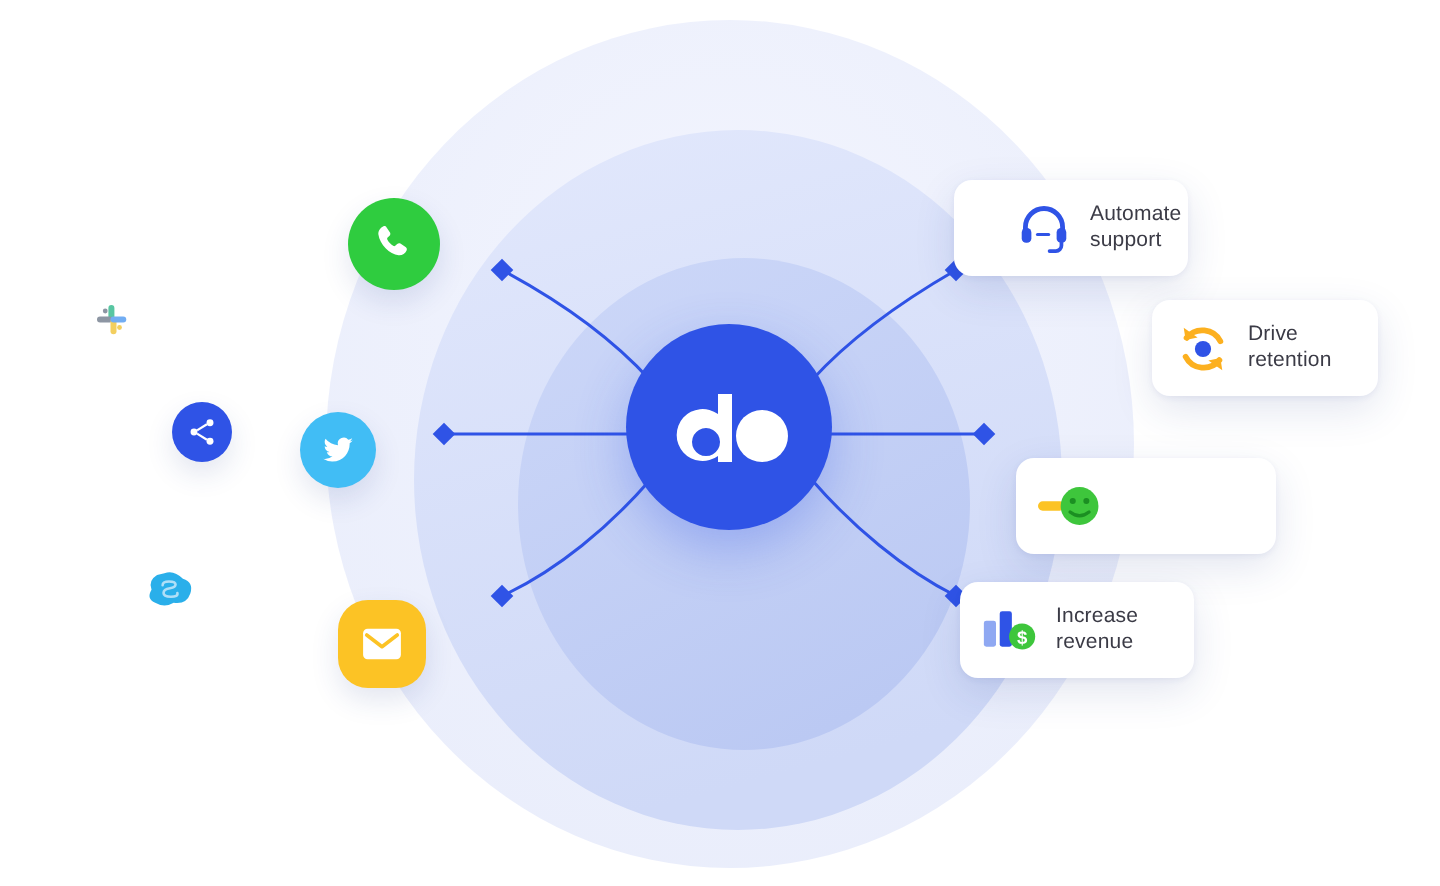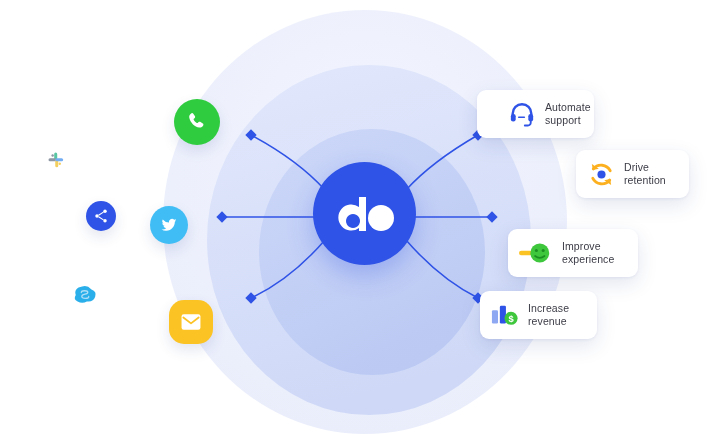--- a/index.html
+++ b/index.html
@@ -228,22 +228,20 @@
   <div class="card" style="left:508px; top:229px; width:130px; height:48px;">
     <span class="card-icon" style="width:34px;">
       <svg width="34" height="26" viewBox="0 0 36 26">
         <rect x="0" y="10.5" width="14" height="5" rx="2.5" fill="#fcc325"></rect>
         <circle cx="22" cy="13" r="10" fill="#3ec63c"></circle>
         <circle cx="18.4" cy="10.4" r="1.6" fill="#1b8f22"></circle>
         <circle cx="25.6" cy="10.4" r="1.6" fill="#1b8f22"></circle>
         <path d="M17 16.2 q5 4 10 0" stroke="#1b8f22" stroke-width="1.8" fill="none" stroke-linecap="round"></path>
       </svg>
     </span>
-    <span class="card-label">Improve
-experience</span>
   </div>
 
   <div class="card" style="left:480px; top:291px; width:117px; height:48px;">
     <span class="card-icon">
       <svg width="28" height="26" viewBox="0 0 30 26">
         <rect x="1" y="8" width="6.5" height="14" rx="1.3" fill="#8fa8f2"></rect>
         <rect x="9.5" y="3" width="6.5" height="19" rx="1.3" fill="#2f53e6"></rect>
         <circle cx="21.5" cy="16.5" r="7" fill="#3ec63c"></circle>
         <text x="21.5" y="20.3" text-anchor="middle" font-family="'Liberation Sans',sans-serif" font-size="10" font-weight="bold" fill="#ffffff">$</text>
       </svg>

